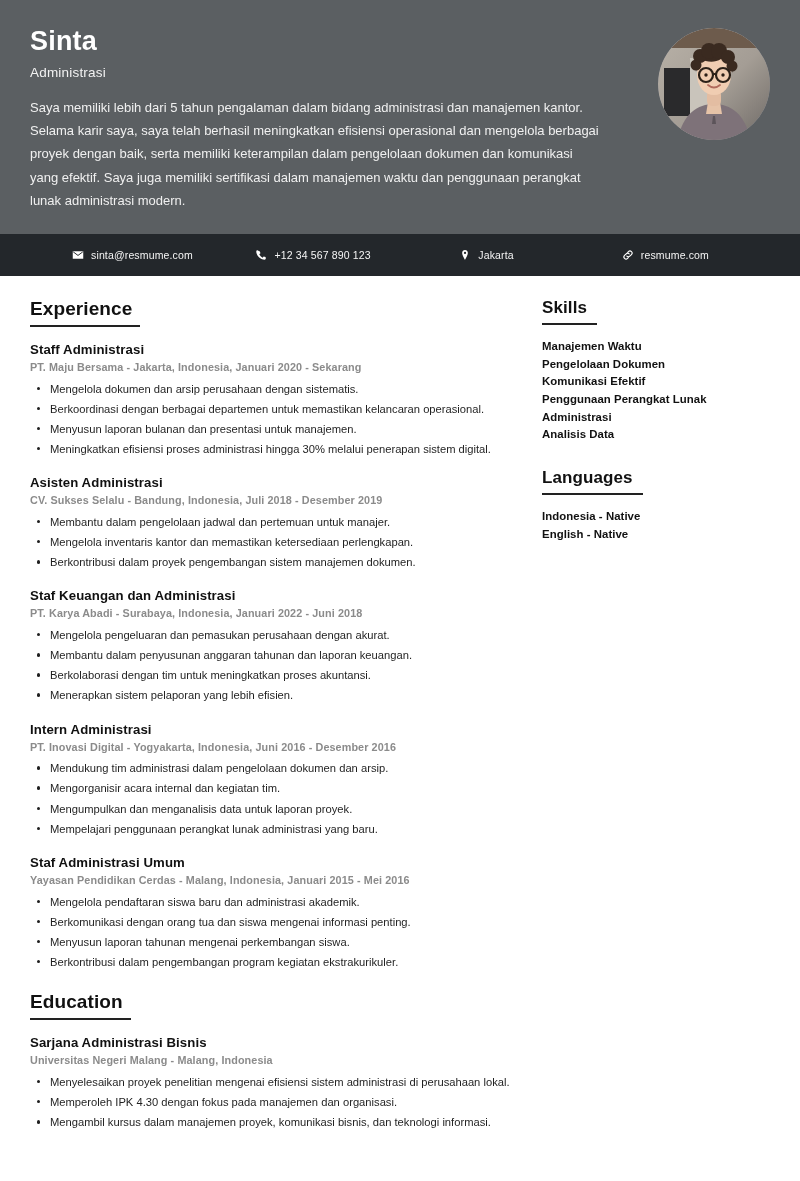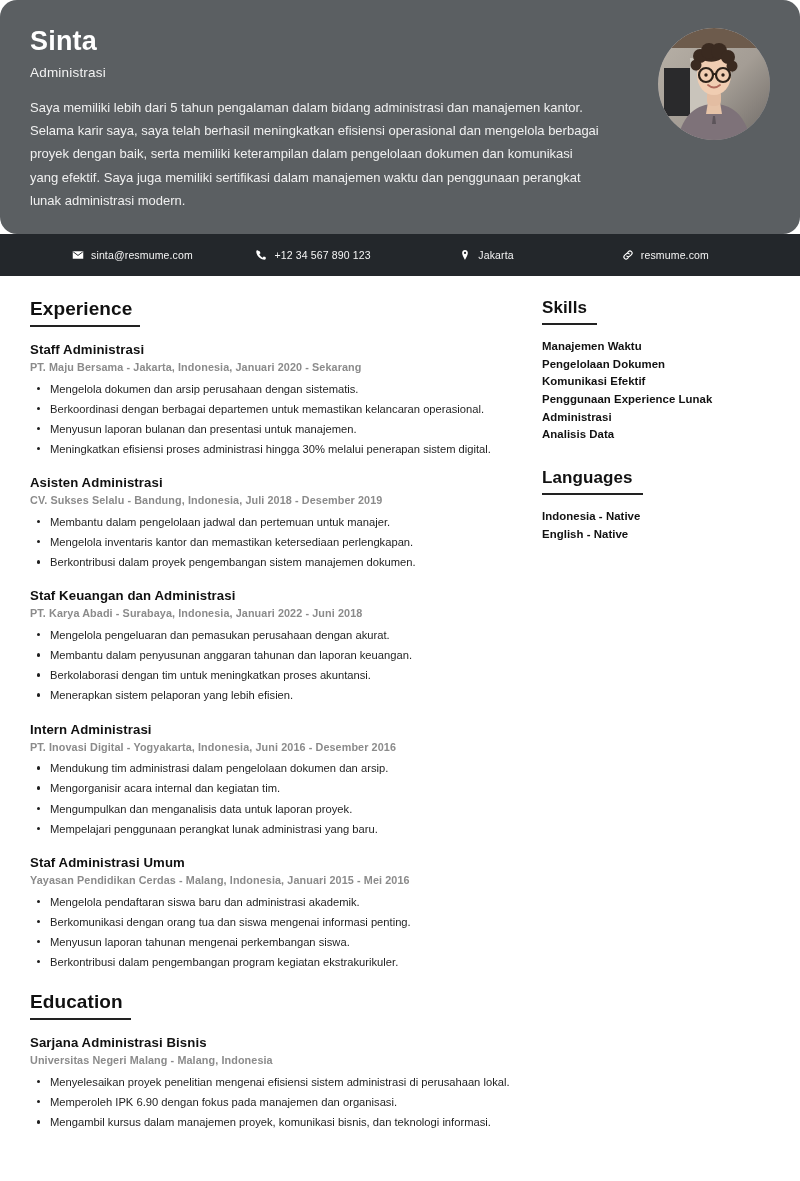--- a/index.html
+++ b/index.html
@@ -23,21 +23,20 @@
   }
 
   
   .header {
     background: #5b5f62;
     color: #ffffff;
     padding: 26px 30px 22px 30px;
     display: flex;
     align-items: flex-start;
     justify-content: space-between;
-    border-radius: 17px;
   }
 
   .header-left {
     flex: 1 1 auto;
     padding-right: 22px;
     max-width: 600px;
   }
 
   .name {
     font-size: 27px;
@@ -386,38 +385,38 @@
       </div>
 
       <div class="section">
         <div class="section-title">Education</div>
         <div>
           <div class="entry">
             <div class="entry-title">Sarjana Administrasi Bisnis</div>
             <div class="entry-meta">Universitas Negeri Malang - Malang, Indonesia</div>
             <ul class="bullets">
               <li>Menyelesaikan proyek penelitian mengenai efisiensi sistem administrasi di perusahaan lokal.</li>
-              <li>Memperoleh IPK 6.90 dengan fokus pada manajemen dan organisasi.</li>
+              <li>Memperoleh IPK 4.30 dengan fokus pada manajemen dan organisasi.</li>
               <li>Mengambil kursus dalam manajemen proyek, komunikasi bisnis, dan teknologi informasi.</li>
             </ul>
           </div>
         </div>
       </div>
 
     </div>
 
     <div class="col-side">
 
       <div class="side-section">
         <div class="side-title">Skills</div>
         <ul class="side-list">
           <li>Manajemen Waktu</li>
           <li>Pengelolaan Dokumen</li>
           <li>Komunikasi Efektif</li>
-          <li>Penggunaan Experience Lunak Administrasi</li>
+          <li>Penggunaan Perangkat Lunak Administrasi</li>
           <li>Analisis Data</li>
         </ul>
       </div>
 
       <div class="side-section">
         <div class="side-title">Languages</div>
         <ul class="side-list">
           <li>Indonesia - Native</li>
           <li>English - Native</li>
         </ul>

